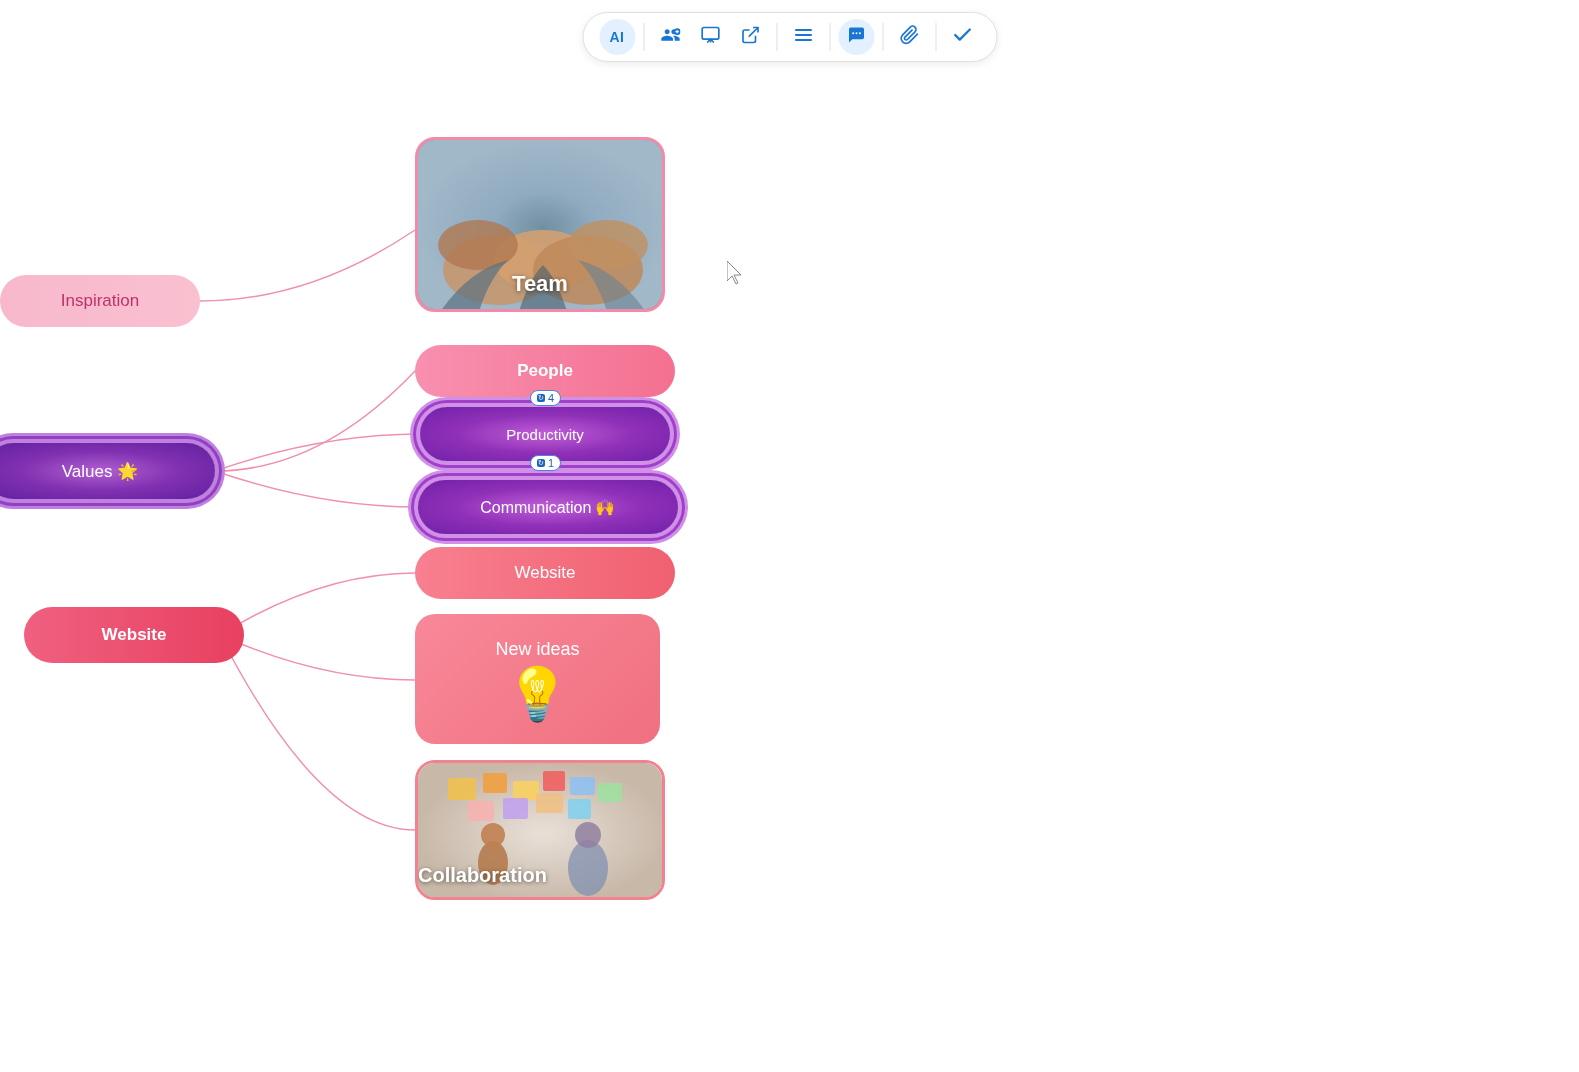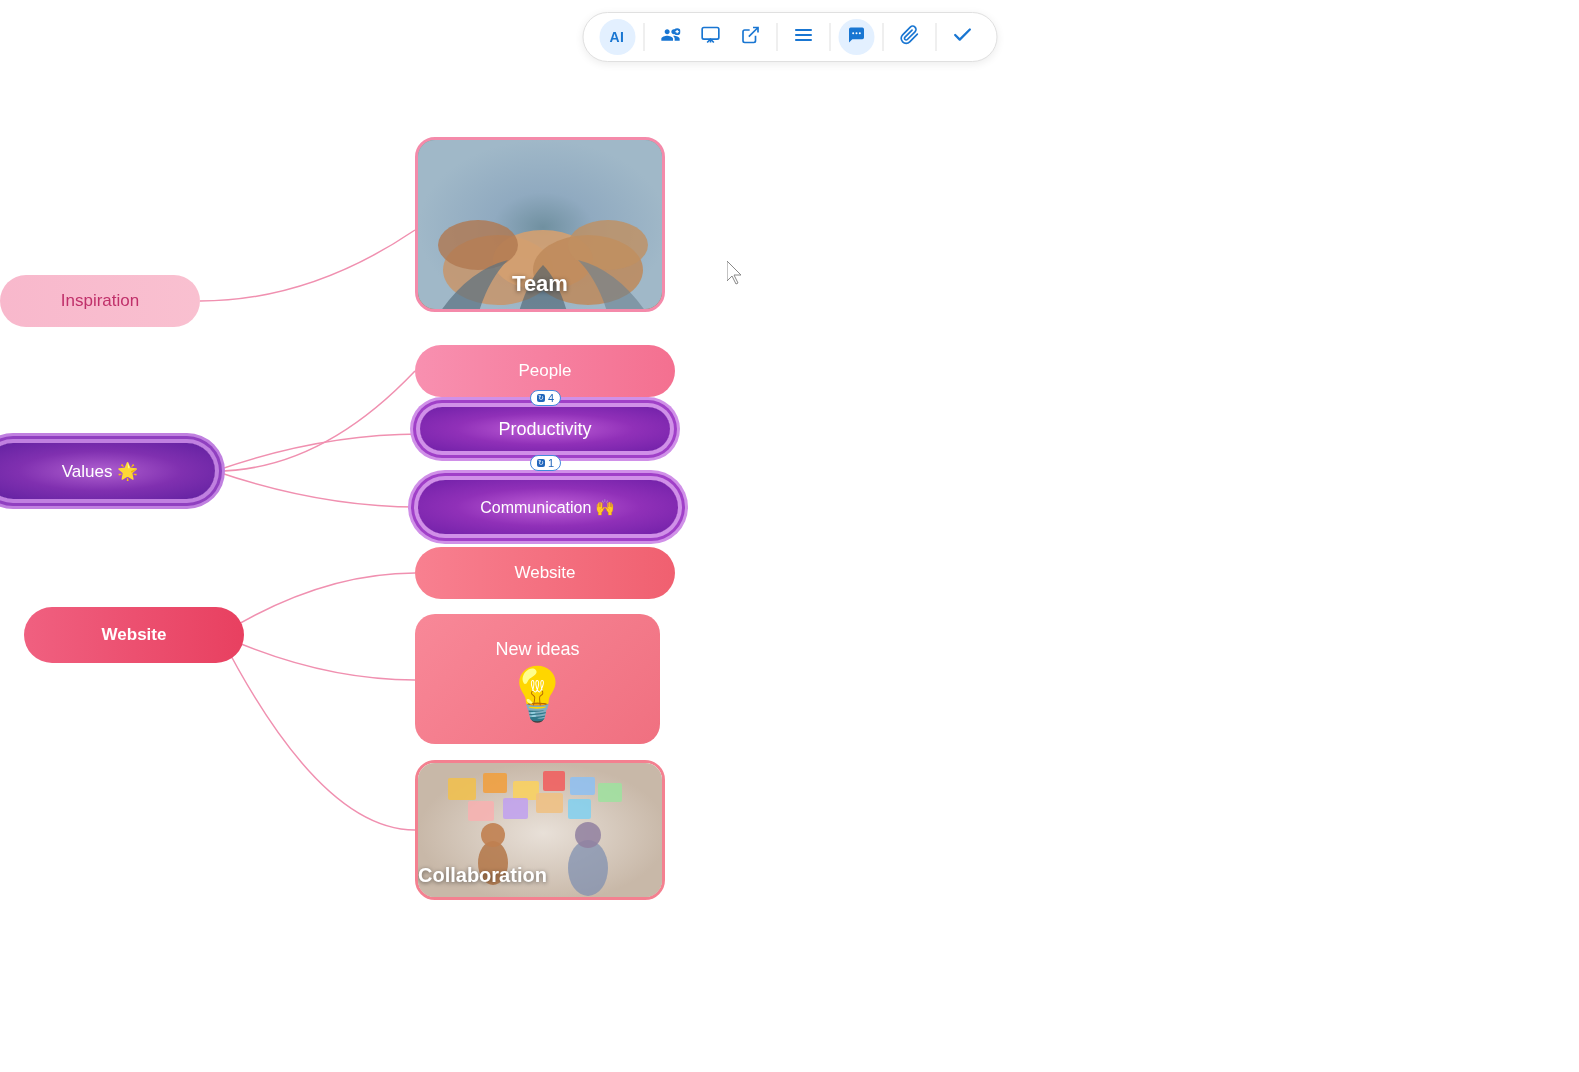--- a/index.html
+++ b/index.html
@@ -167,32 +167,32 @@
     
     .node-people {
       width: 260px;
       height: 52px;
       left: 415px;
       top: 345px;
       background: linear-gradient(90deg, #f890b0, #f47090);
       border-radius: 30px;
       font-size: 17px;
       color: #fff;
-      font-weight: 400;
+      font-weight: 700;
     }
 
     
     .node-productivity {
       width: 250px;
-      height: 44px;
+      height: 54px;
       left: 420px;
       top: 407px;
       background: radial-gradient(ellipse, #c060d8 0%, #9030b8 50%, #7020a8 100%);
       border-radius: 40px;
-      font-size: 18px;
+      font-size: 15px;
       color: #fff;
       font-weight: 500;
       box-shadow:
         0 0 0 4px #d090e8,
         0 0 0 7px #a040c8,
         0 0 0 10px #d090e8;
     }
 
     
     .node-communication {

